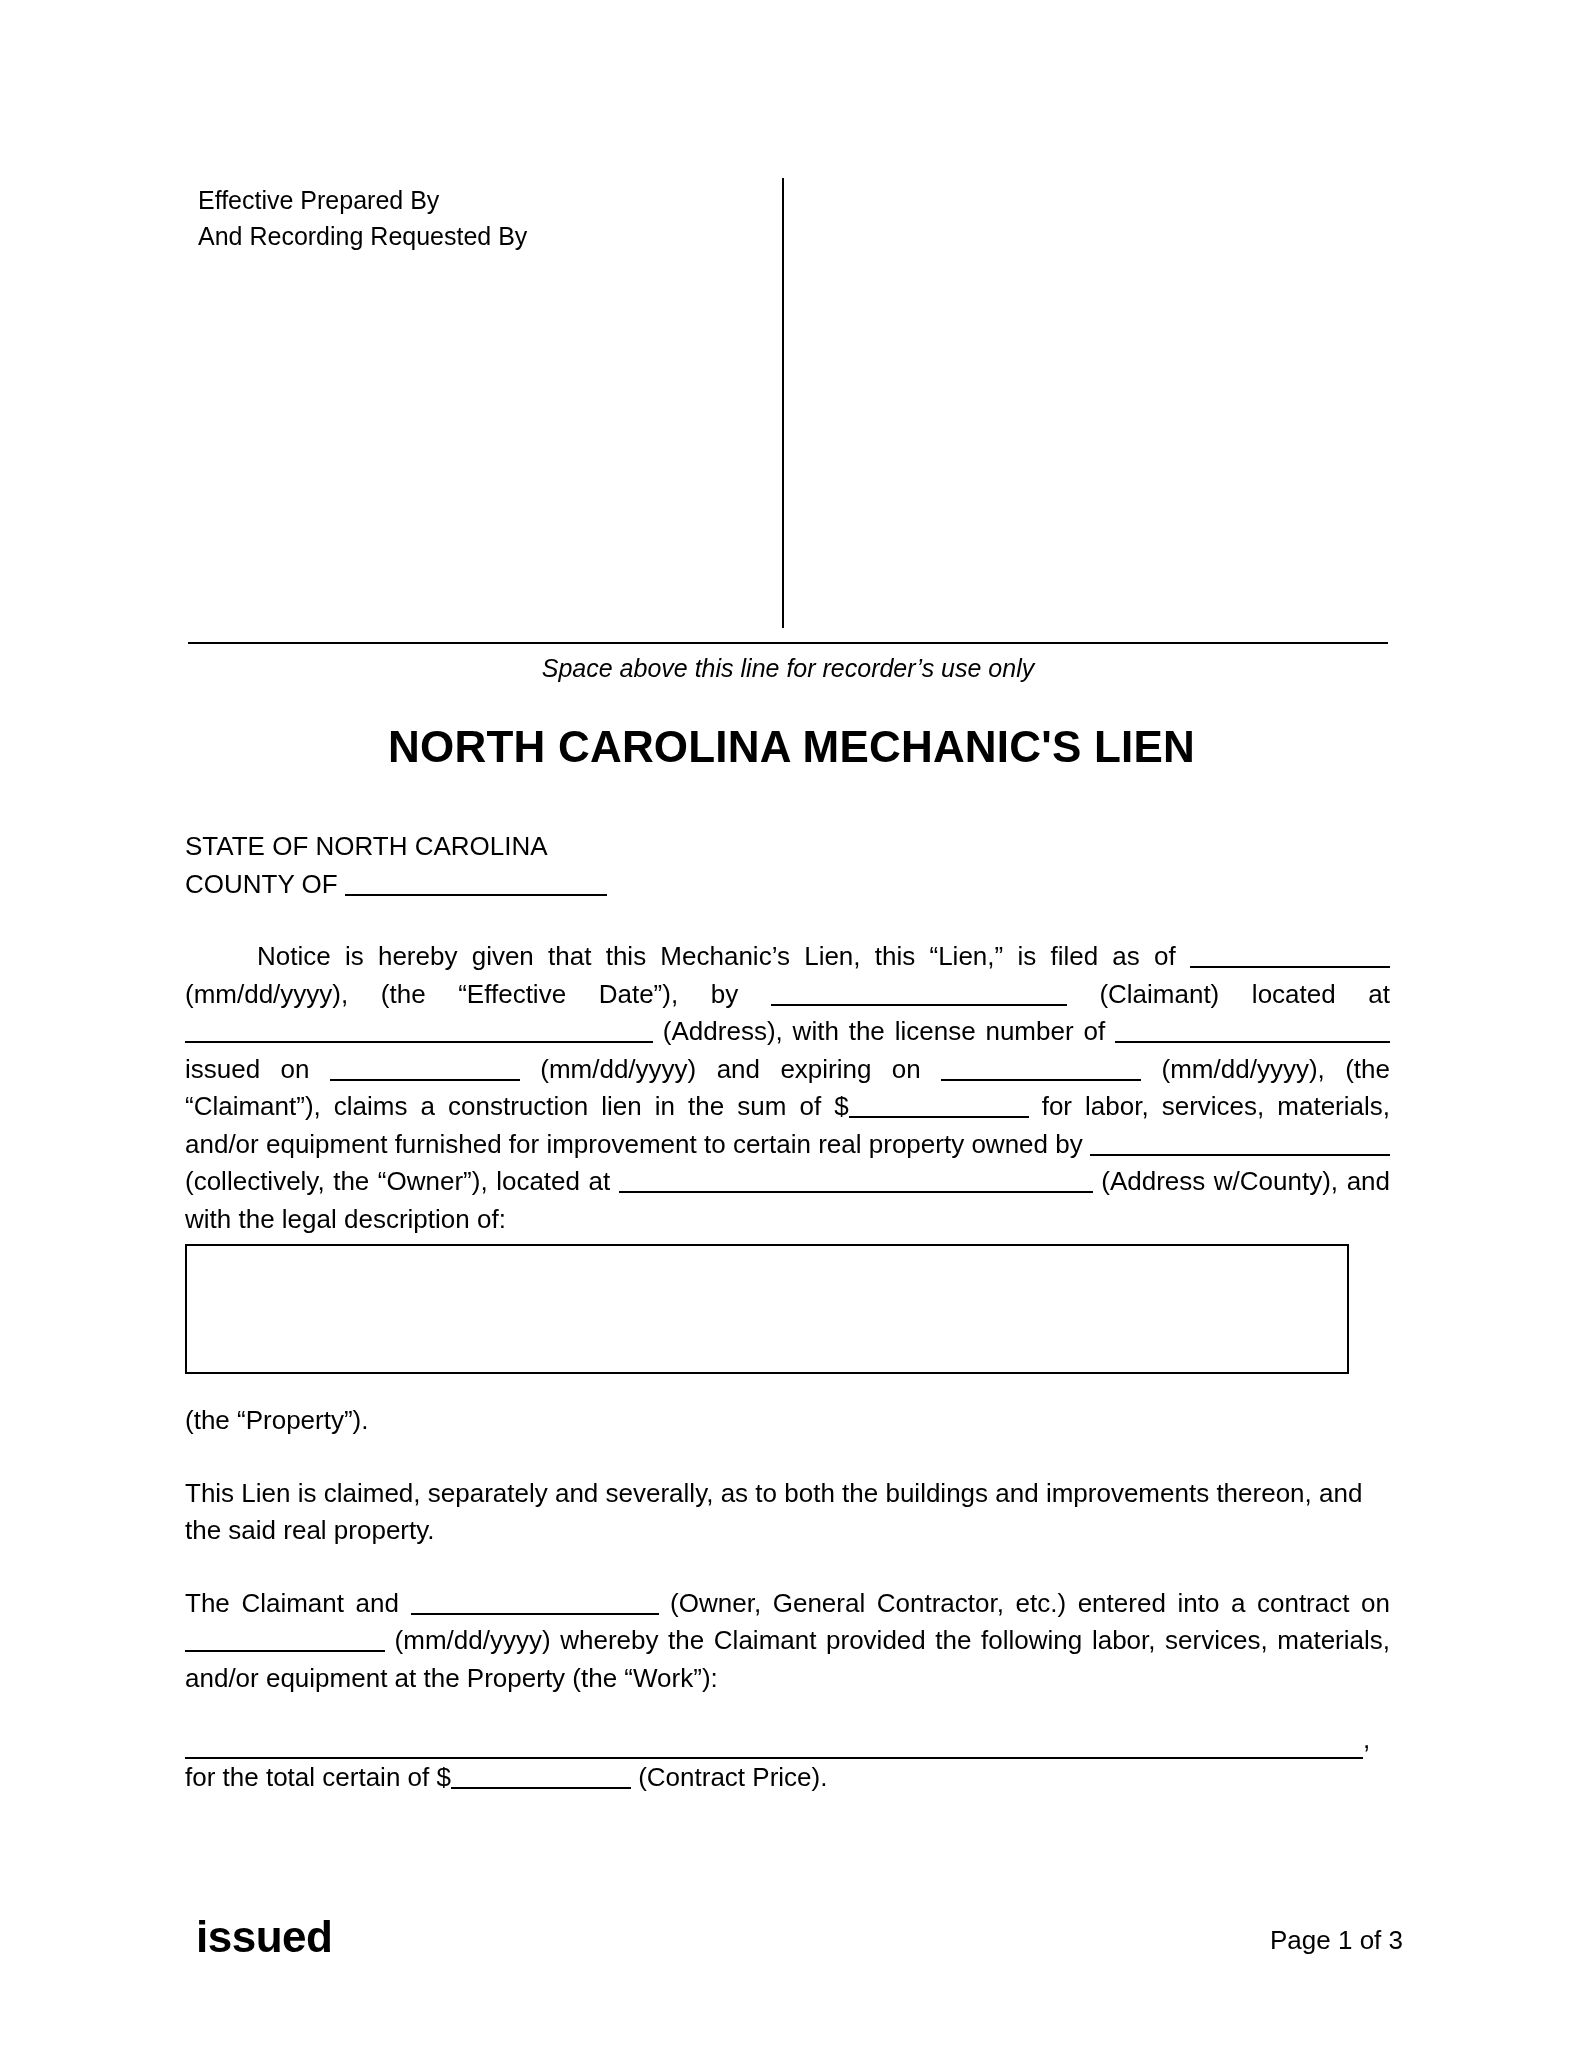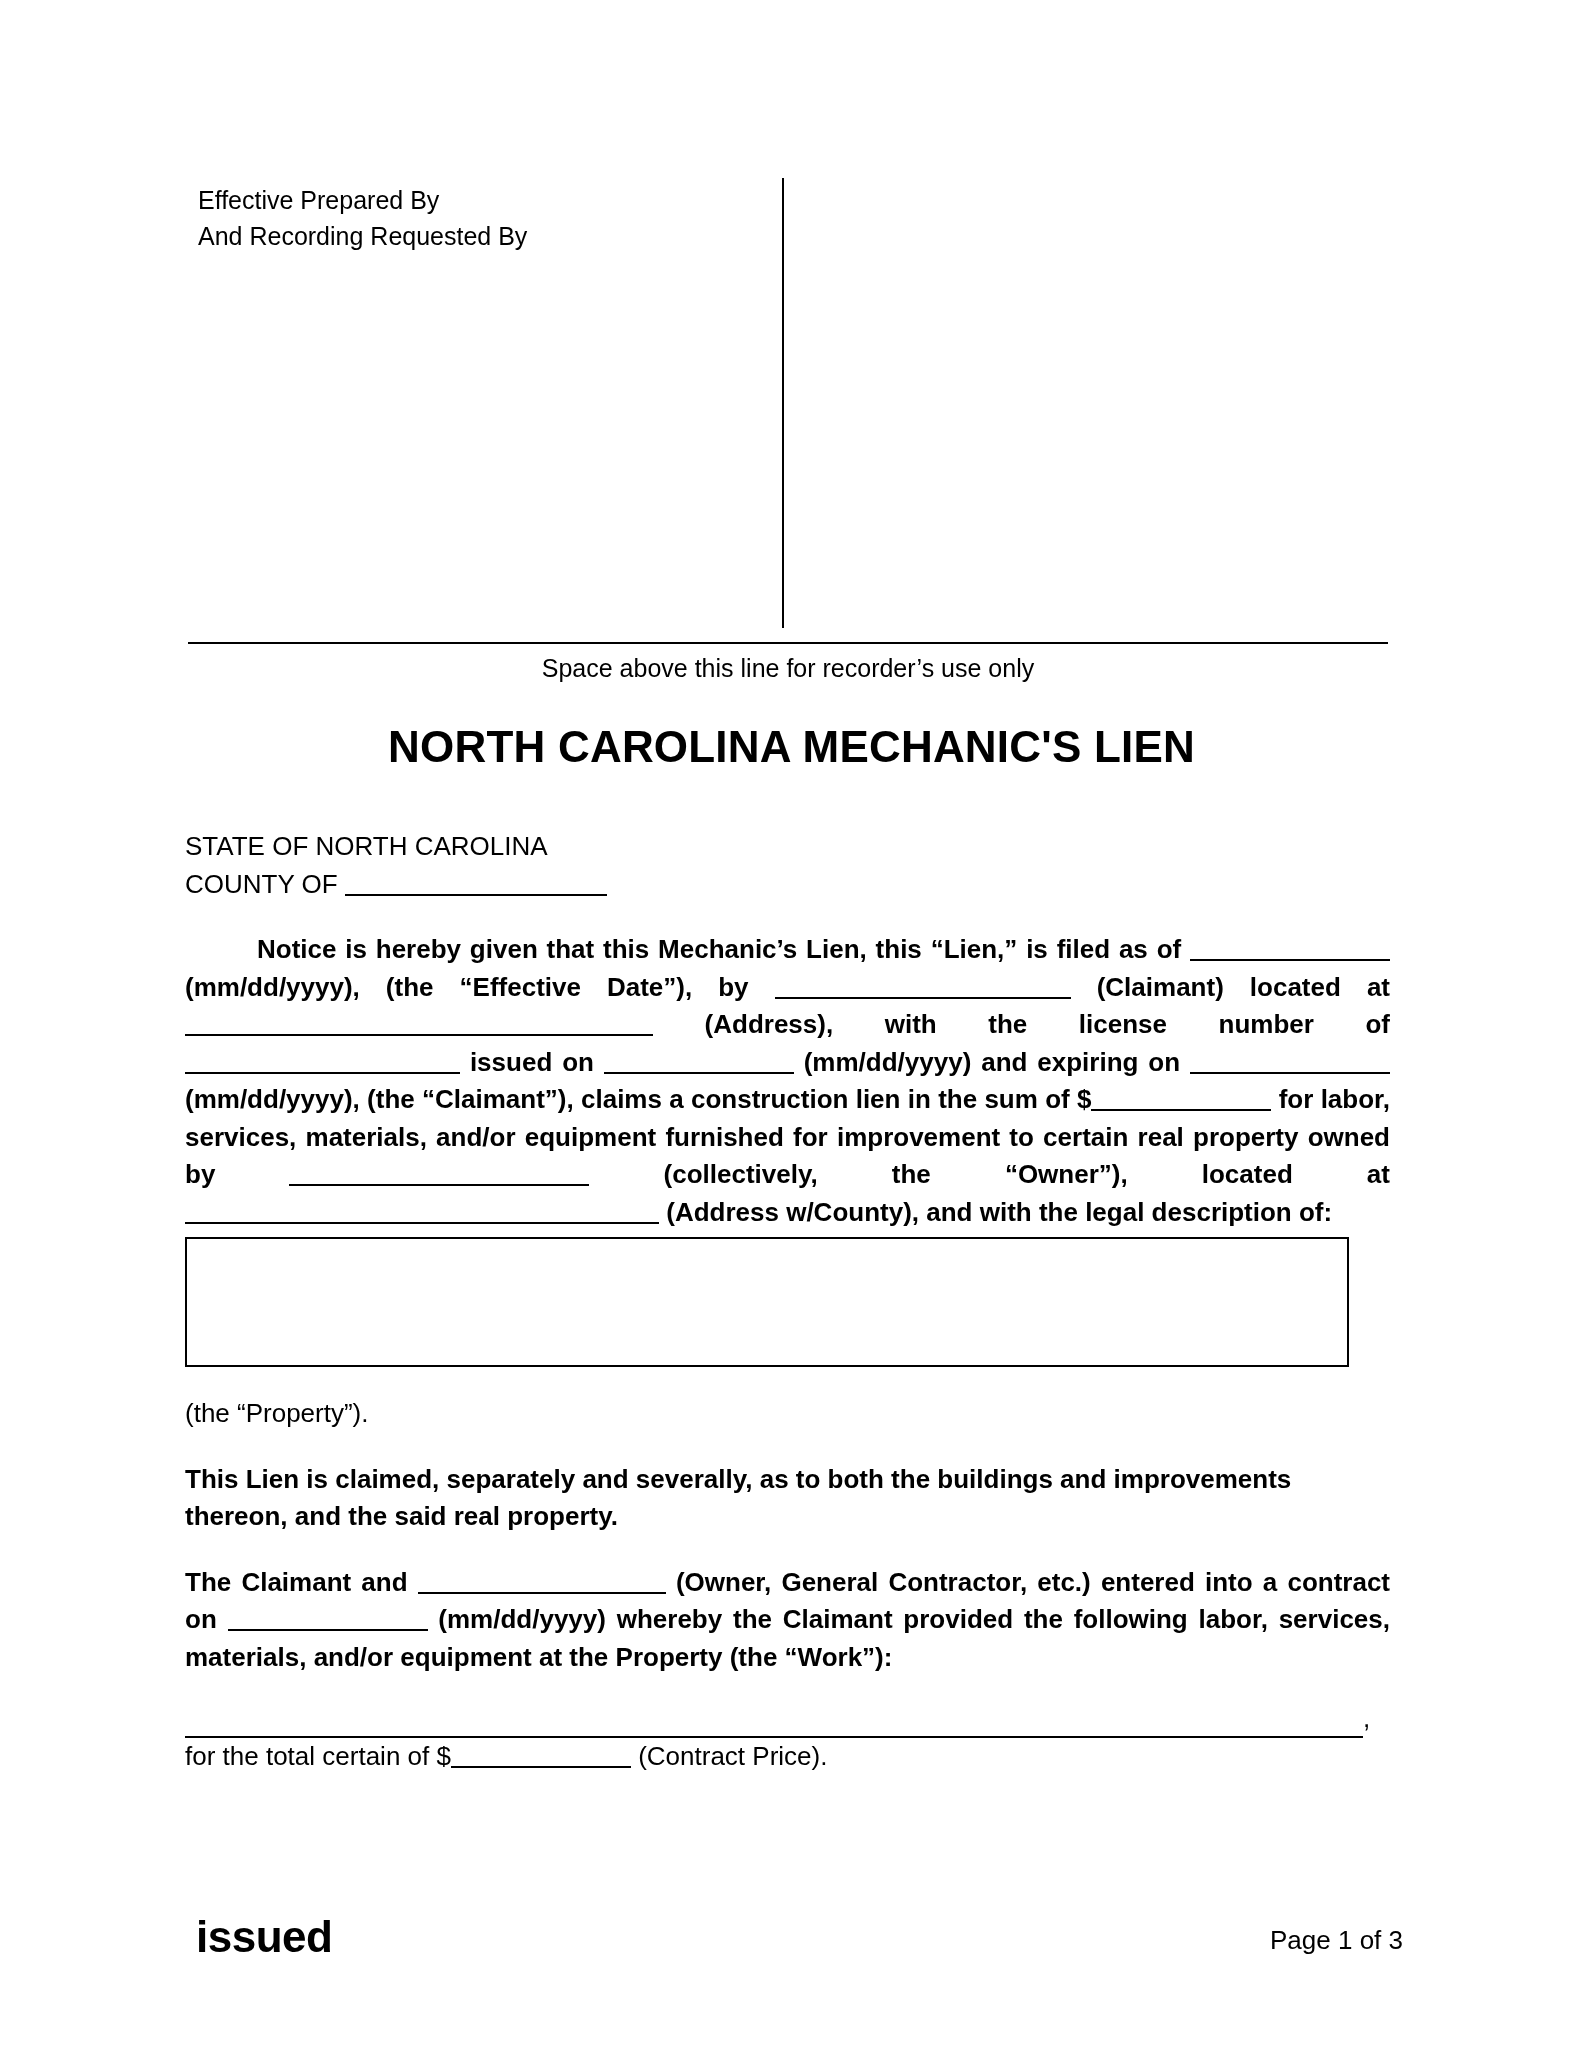--- a/index.html
+++ b/index.html
@@ -53,20 +53,21 @@
     padding-left: 10px;
   }
   .prep-line.first { padding-top: 4px; }
 
   .recorder-caption {
     position: absolute;
     left: 188px;
     top: 652px;
     width: 1200px;
     text-align: center;
+    font-style: italic;
     font-size: 25px;
     line-height: 32px;
   }
 
   
   .doc-title {
     position: absolute;
     left: 0;
     top: 722px;
     width: 100%;
@@ -84,24 +85,23 @@
     width: 1205px;
   }
   .bodytext {
     font-size: 26px;
     line-height: 37.5px;
   }
   .state-line { white-space: nowrap; }
   .county-line { white-space: nowrap; }
 
   .para {
-    margin-top: 28px;
+    margin-top: 35px;
     text-align: justify;
     text-justify: inter-word;
-    font-weight: bold;
   }
   .para.first-indent {
     text-indent: 72px;
   }
   .nojustify { text-align: left; }
 
   
   .fill {
     display: inline-block;
     border-bottom: 2px solid #000;

